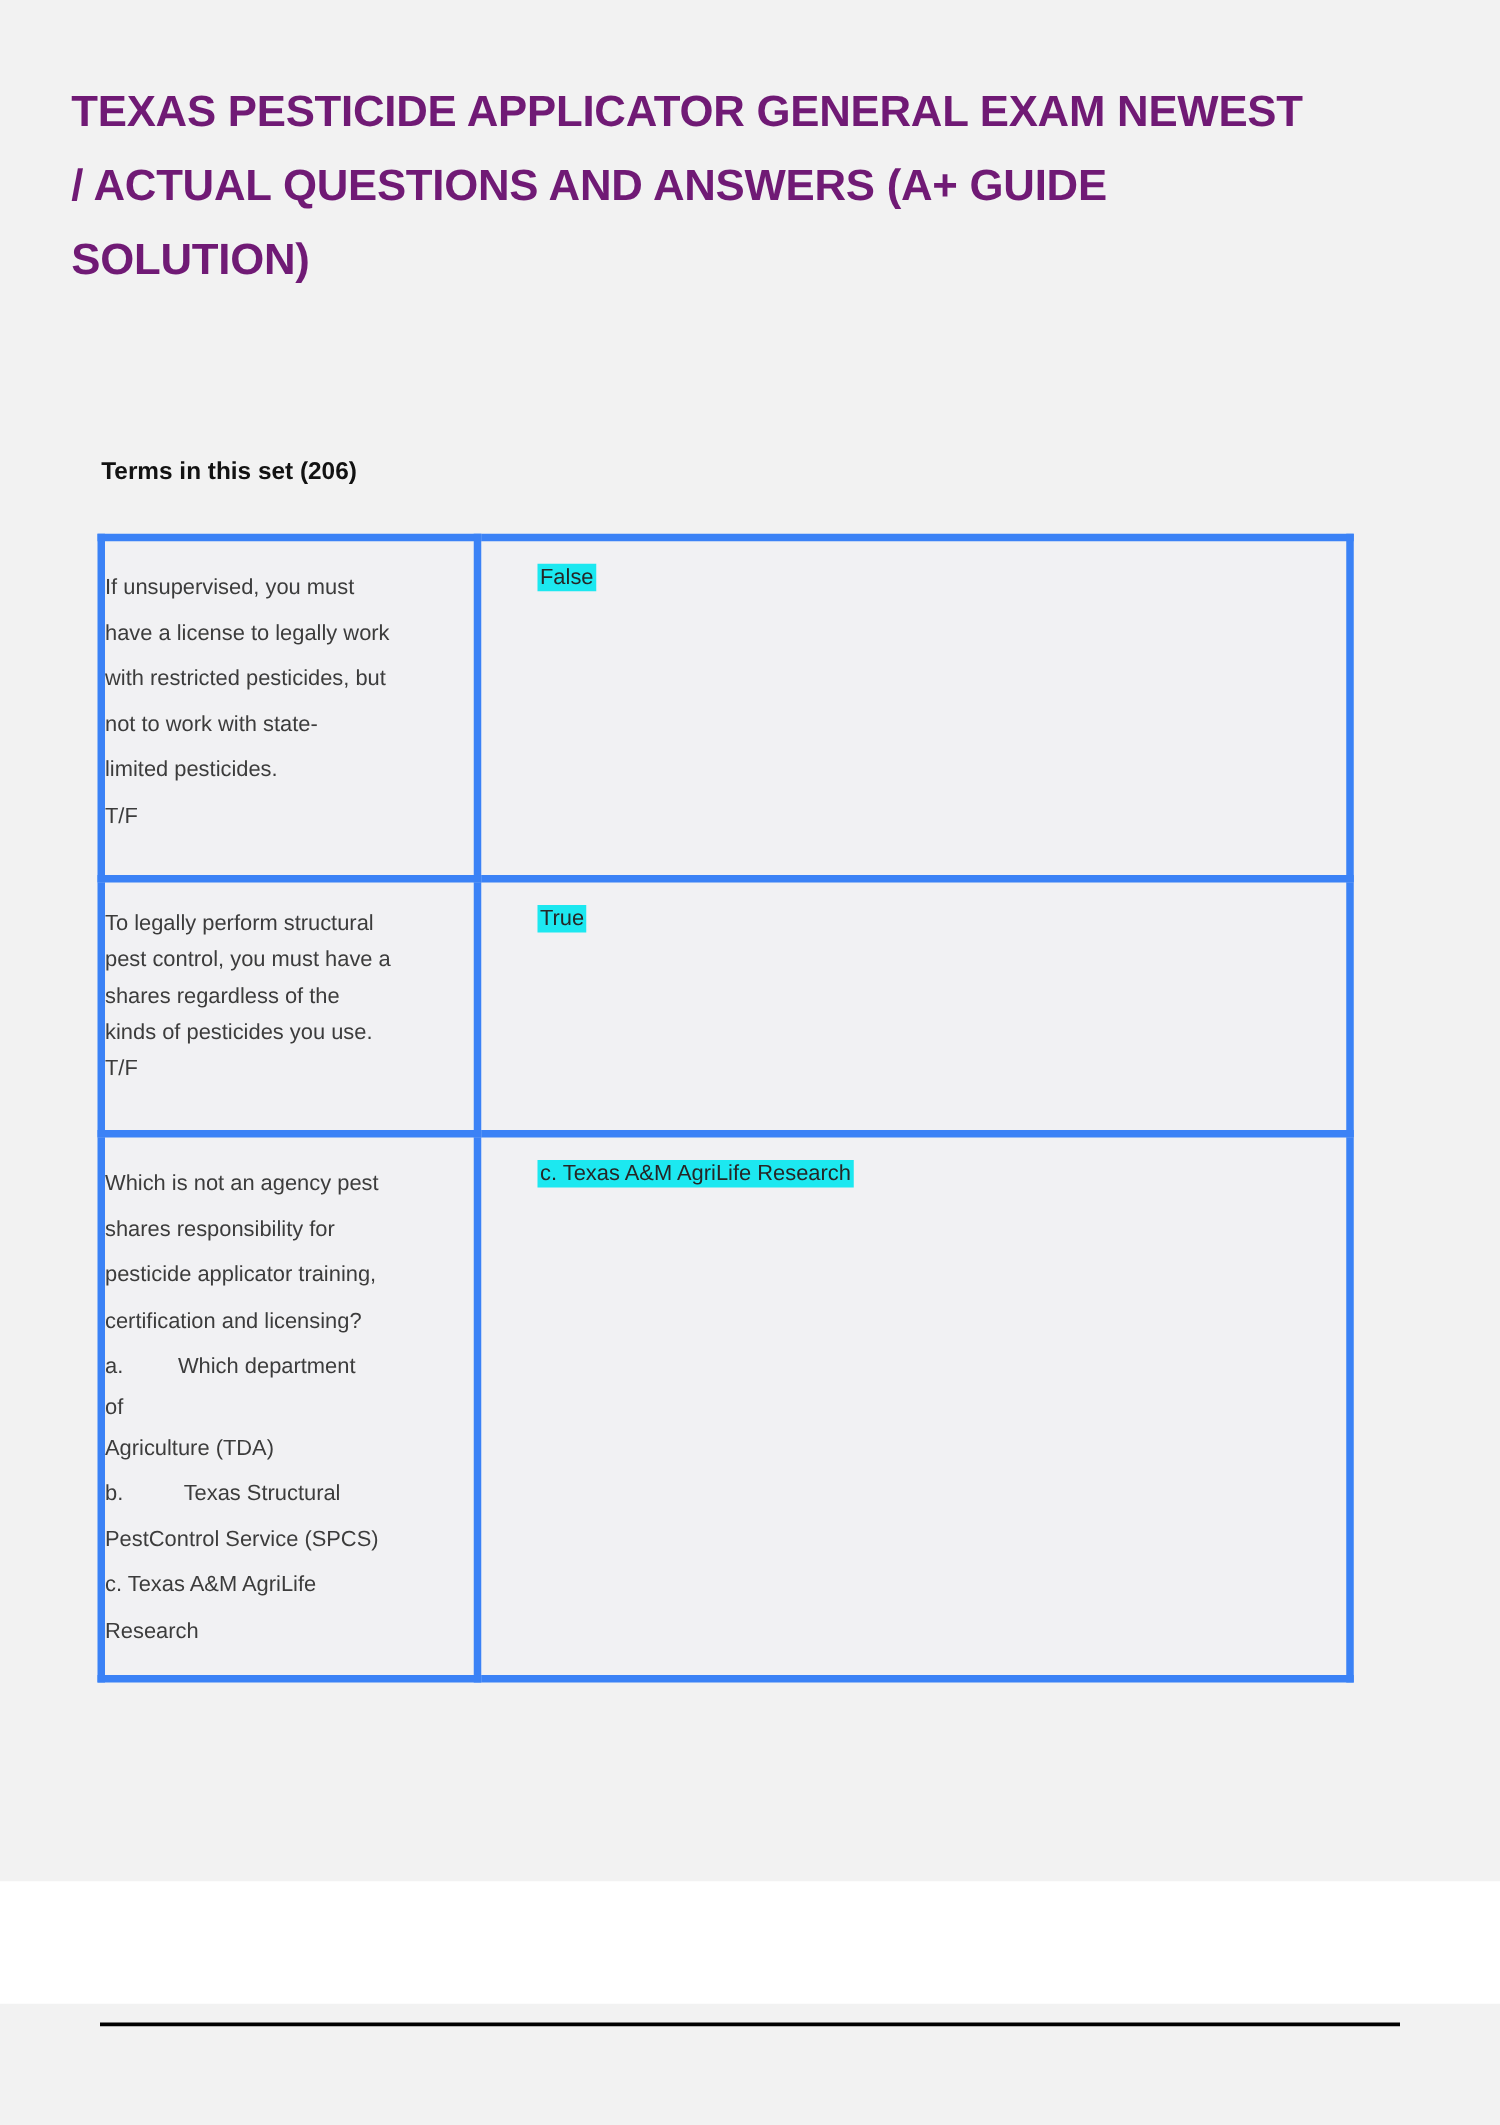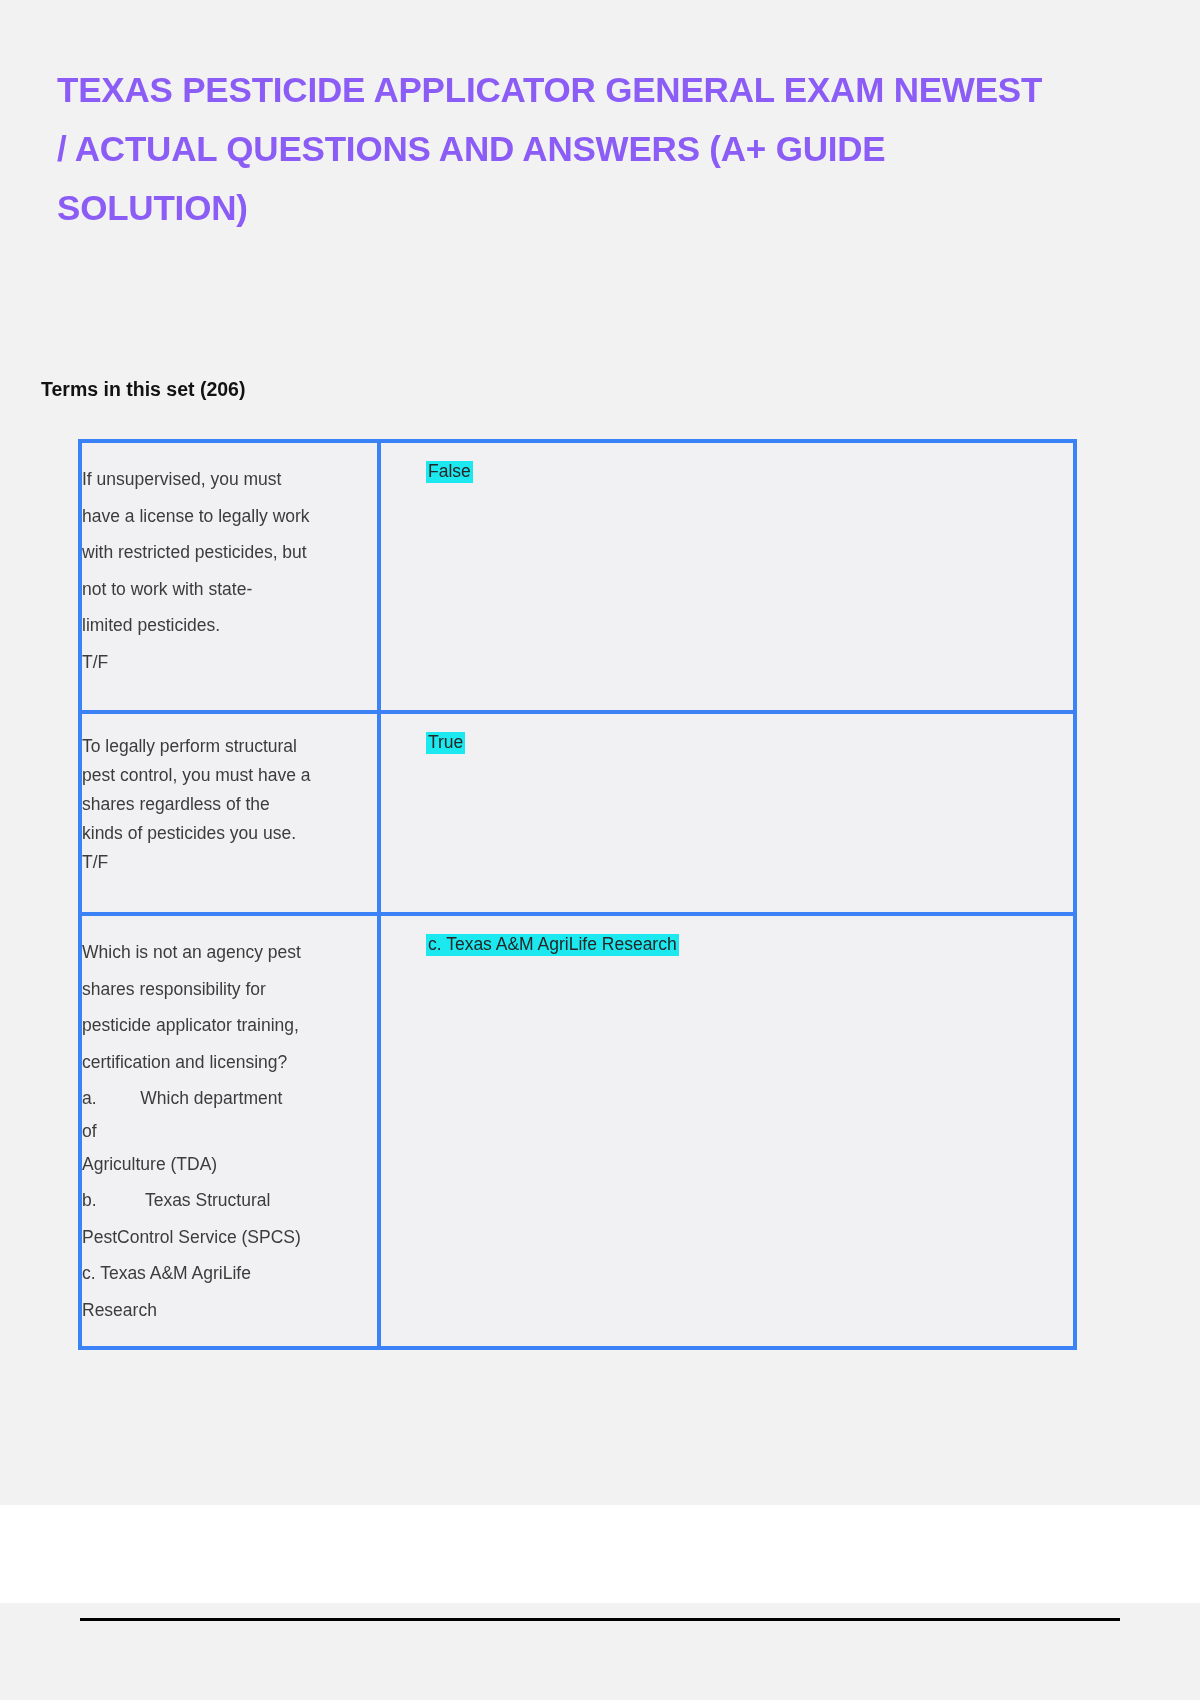--- a/index.html
+++ b/index.html
@@ -27,46 +27,46 @@
     width: 1200px;
   }
 
   
   .doc-title {
     margin: 0;
     padding: 60px 150px 0 57px;
     font-size: 35px;
     line-height: 59px;
     font-weight: bold;
-    color: #8b5cf6;
+    color: #701a75;
     letter-spacing: -0.2px;
     font-family: "Liberation Sans", sans-serif;
   }
 
   
   .set-heading {
-    margin: 12px;
-    padding: 128px 0 0 29px;
+    margin: 0;
+    padding: 128px 0 0 81px;
     font-size: 19.5px;
     line-height: 24px;
     font-weight: bold;
     color: #121212;
   }
 
   
   .terms-table {
     margin: 38px 0 0 78px;
     width: 987px;
     border-collapse: collapse;
     table-layout: fixed;
     background: #f1f1f3;
   }
   .terms-table td {
     vertical-align: top;
-    border: 4px solid #3b82f6;
+    border: 6px solid #3b82f6;
     background: #f1f1f3;
     padding: 0;
   }
   .col-term { width: 295px; }
   .col-def  { width: 692px; }
 
   .cell-inner {
     padding: 18px 12px 18px 0;
   }
   .term-cell .cell-inner {

